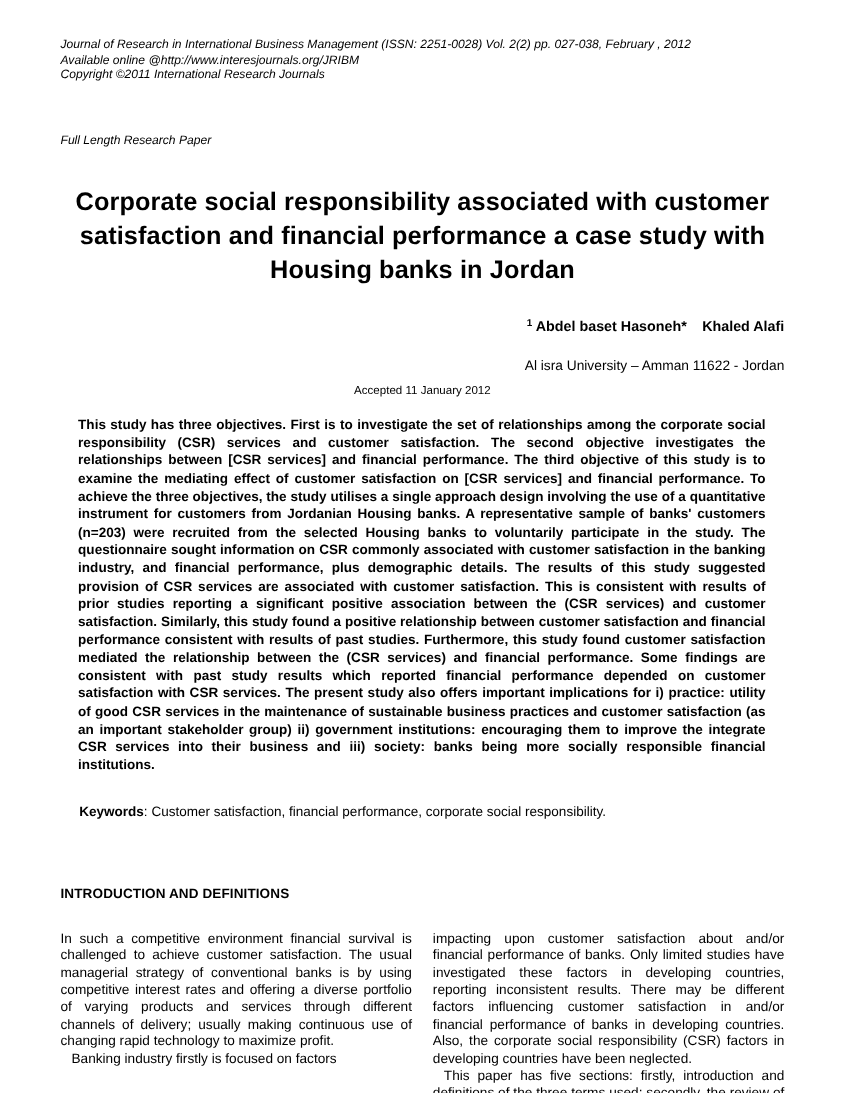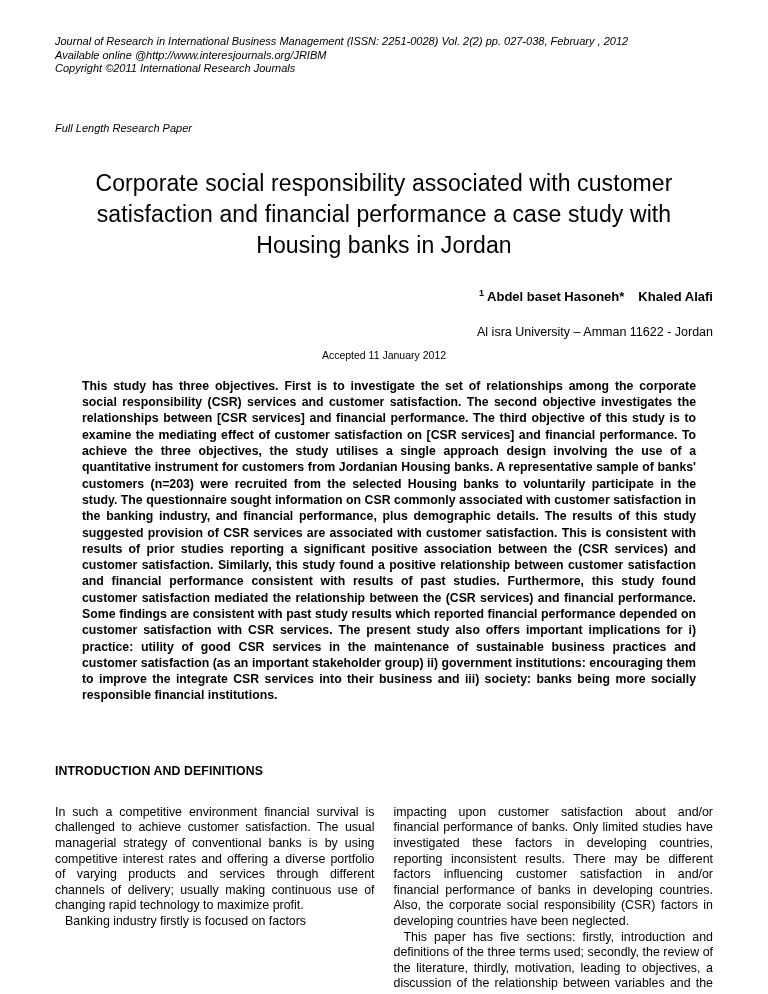--- a/index.html
+++ b/index.html
@@ -19,21 +19,21 @@
     font-size: 11px;
     line-height: 13.5px;
     font-style: italic;
   }
   .paper-type {
     font-style: italic;
     font-size: 11px;
     margin-top: 46px;
   }
   .paper-title {
-    font-weight: normal;
+    font-weight: bold;
     font-size: 23px;
     line-height: 31px;
     text-align: center;
     margin: 34px auto 0 auto;
     max-width: 645px;
     letter-spacing: 0.1px;
   }
   .authors-line {
     text-align: right;
     font-weight: bold;
@@ -50,21 +50,21 @@
   .accepted-date {
     text-align: center;
     font-size: 10.5px;
     margin-top: 10px;
   }
   .abstract {
     font-weight: bold;
     font-size: 12.3px;
     line-height: 16.3px;
     text-align: justify;
-    margin: 17px 17px 0 27px;
+    margin: 17px 17px 0 16px;
   }
   .keywords-line {
     font-size: 12.3px;
     margin: 27px 17px 0 17px;
   }
   .keywords-label { font-weight: bold; }
   .section-heading {
     font-weight: bold;
     font-size: 12.3px;
     margin-top: 60px;
@@ -105,20 +105,21 @@
     <sup>1</sup>
     <span class="author-name">Abdel baset Hasoneh*</span><span class="author-name">Khaled Alafi</span>
   </div>
 
   <div class="affiliation">Al isra University – Amman 11622 - Jordan</div>
 
   <div class="accepted-date">Accepted 11 January 2012</div>
 
   <p class="abstract">This study has three objectives. First is to investigate the set of relationships among the corporate social responsibility (CSR) services and customer satisfaction. The second objective investigates the relationships between [CSR services]  and financial performance. The third objective of this study is to examine the mediating effect of customer satisfaction on [CSR services] and financial performance. To achieve the three objectives, the study utilises a single approach design involving the use of a quantitative instrument for customers from Jordanian Housing banks. A representative sample of banks' customers (n=203) were recruited from the selected Housing banks to voluntarily participate in the study. The questionnaire sought information on CSR commonly associated with customer satisfaction in the banking industry, and financial performance, plus demographic details. The results of this study suggested provision of CSR services are associated with customer satisfaction. This is consistent with results of prior studies reporting a significant positive association between the (CSR services) and customer satisfaction.  Similarly, this study found a positive relationship between customer satisfaction and financial performance consistent with results of past studies. Furthermore, this study found customer satisfaction mediated the relationship between the (CSR services) and financial performance. Some findings are consistent with past study results which reported financial performance depended on customer satisfaction with CSR services. The present study also offers important implications for i) practice: utility of good CSR services in the maintenance of sustainable business practices and customer satisfaction (as an important stakeholder group) ii) government institutions: encouraging them to improve the integrate CSR services into their business and iii) society: banks being more socially responsible financial institutions.</p>
 
+  <p class="keywords-line"><span class="keywords-label">Keywords</span><span>: Customer satisfaction, financial performance, corporate social responsibility.</span></p>
 
   <h2 class="section-heading">INTRODUCTION AND DEFINITIONS</h2>
 
   <div class="columns">
 
     <div class="column">
       <p>In such a competitive environment financial survival is challenged to achieve customer satisfaction. The usual managerial strategy of conventional banks is by using competitive interest rates and offering a diverse portfolio of varying products and services through different channels of delivery; usually making continuous use of changing rapid technology to maximize profit.</p>
       <p data-indent="true">Banking industry firstly is focused on factors</p>
 
     </div>

